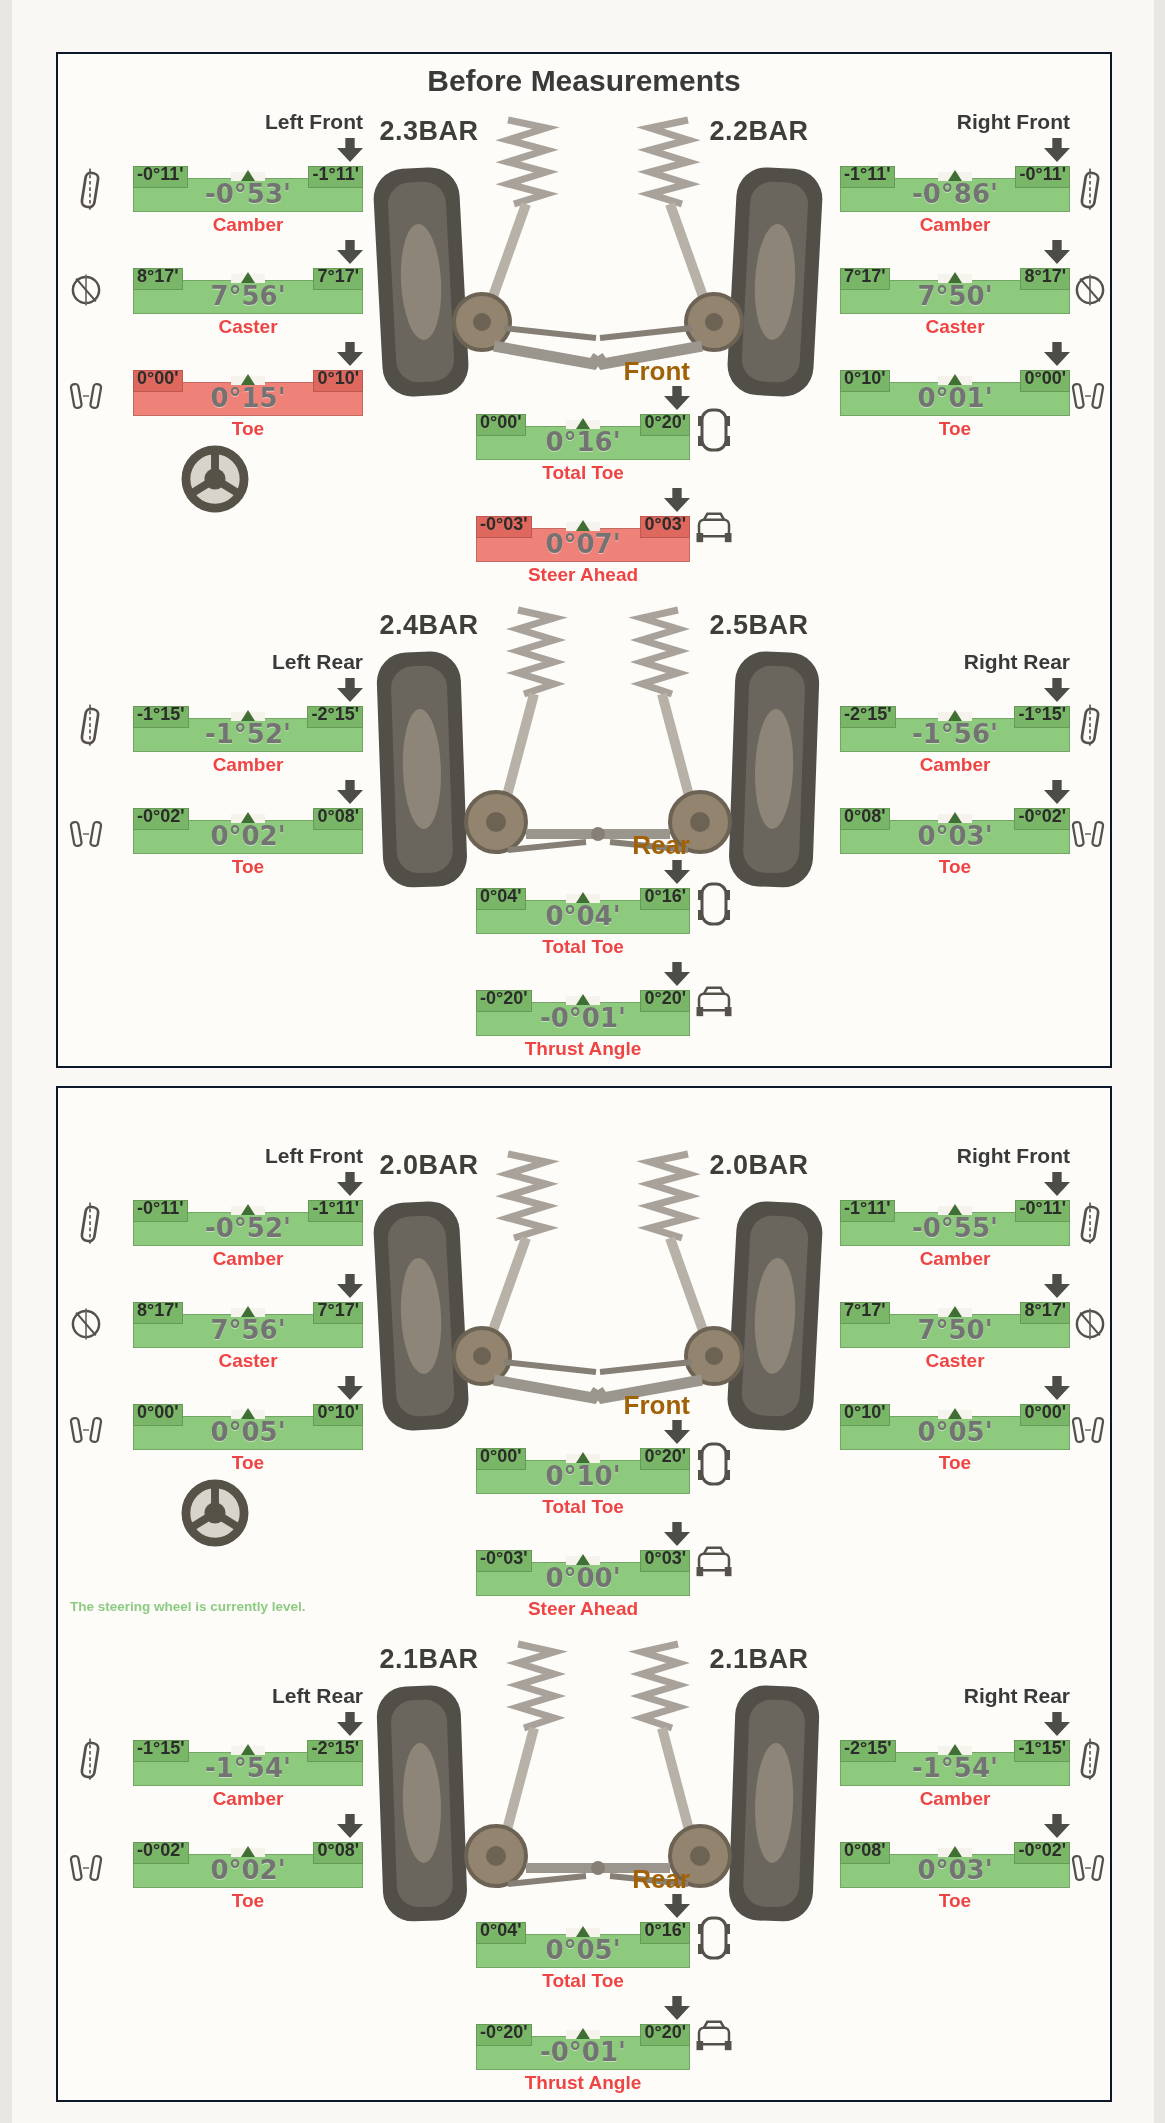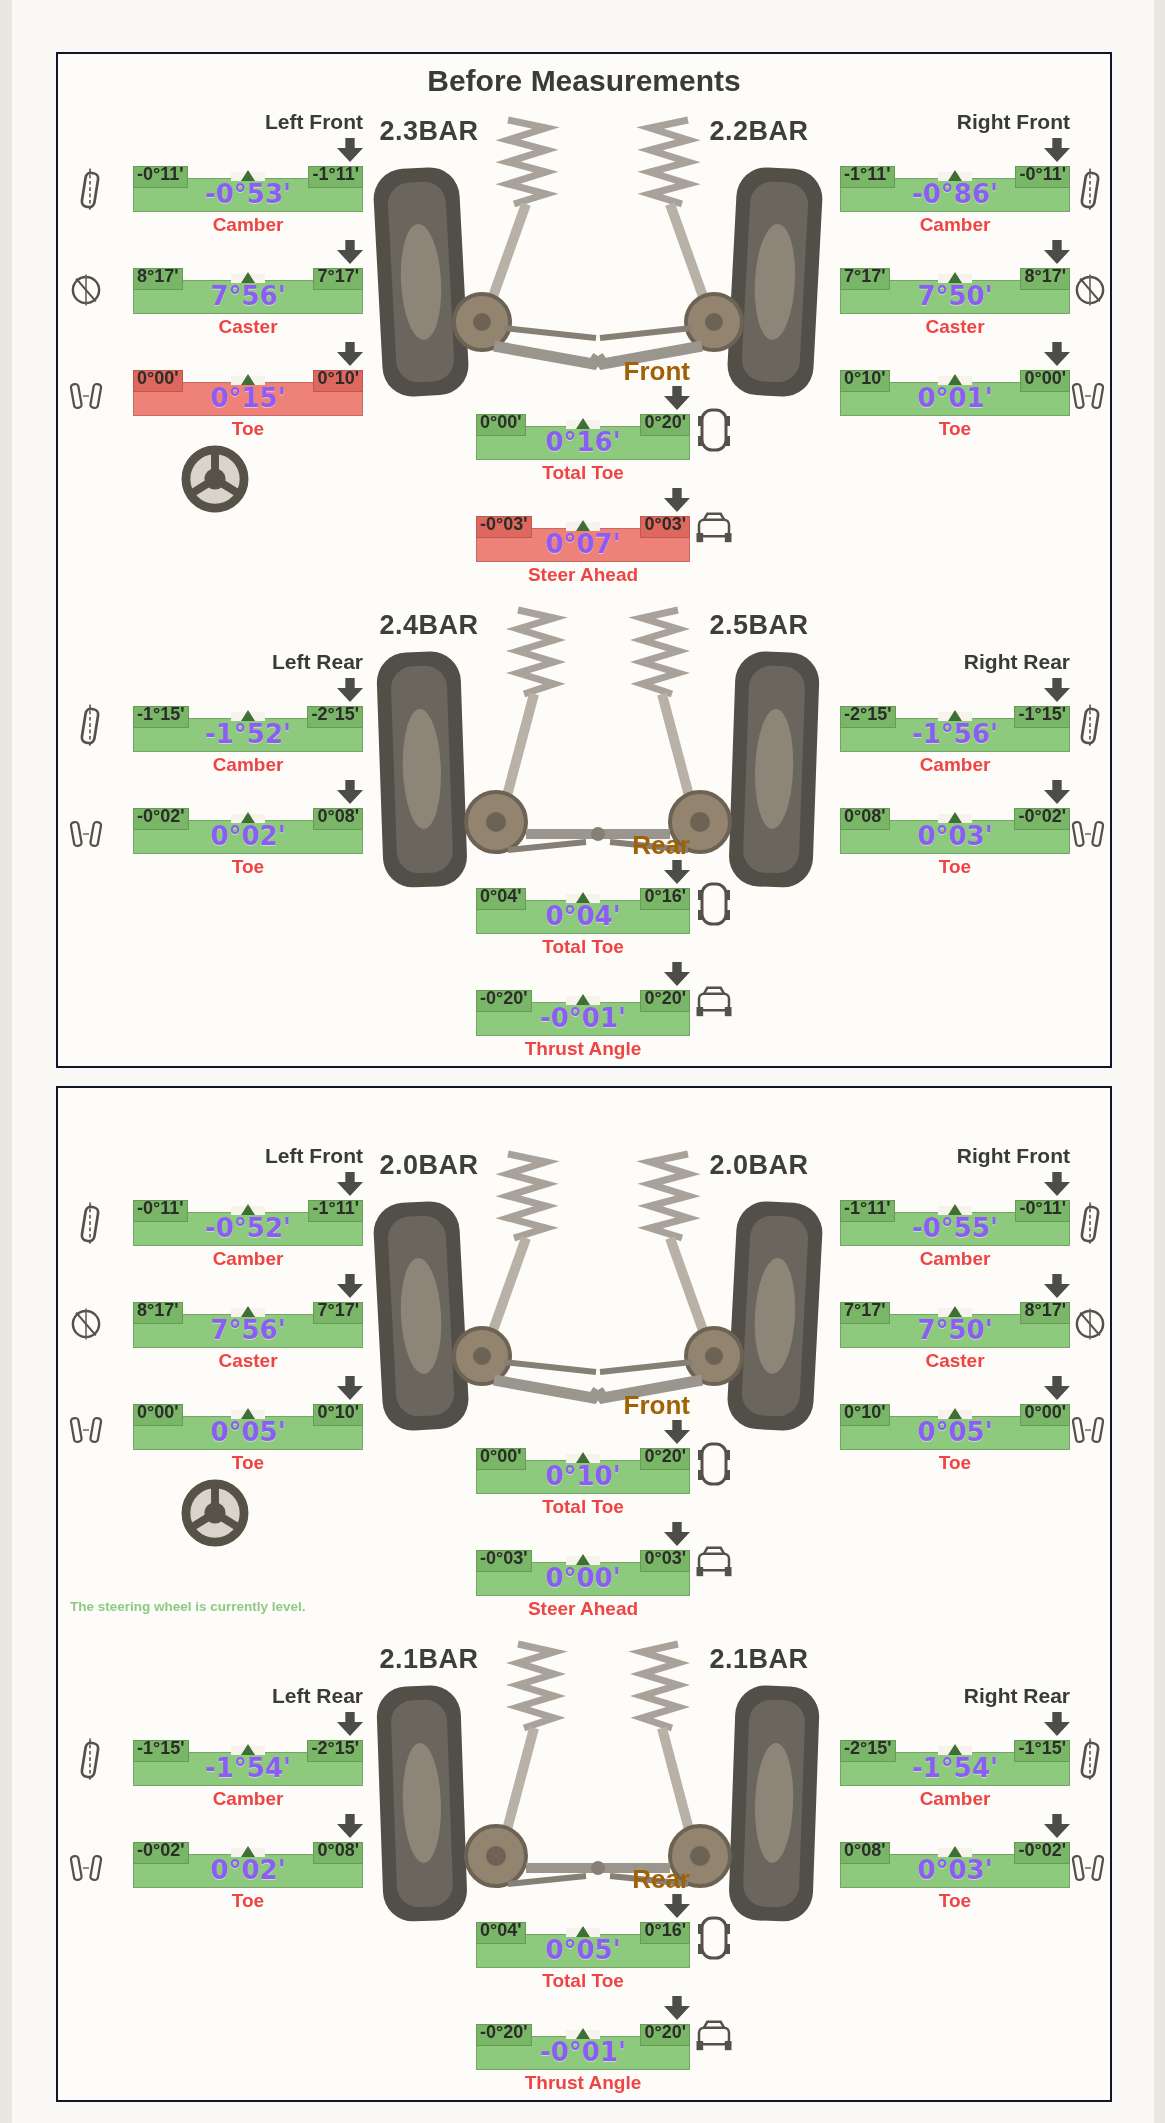--- a/index.html
+++ b/index.html
@@ -56,21 +56,21 @@
     position:absolute;z-index:2;top:6px;left:50%;transform:translateX(-50%);
     width:34px;height:9px;background:#f6f3ec;
   }
   .pointer{
     position:absolute;z-index:2;top:4px;left:50%;transform:translateX(-50%);
     width:0;height:0;border-left:7px solid transparent;border-right:7px solid transparent;
     border-bottom:11px solid #3f6f35;
   }
   .gval{
     position:absolute;z-index:3;left:0;right:0;top:13px;text-align:center;
-    font-size:26px;font-weight:bold;color:#8b5cf6;
+    font-size:26px;font-weight:bold;color:#737373;
     font-family:"DejaVu Sans", sans-serif;
     text-shadow:0 1px 0 rgba(255,255,255,.45);
   }
   .gname{font-size:19px;font-weight:bold;color:#ef4444;line-height:22px;}
   .sideicon{position:absolute;z-index:2;width:36px;height:48px;}
   .cicon{position:absolute;z-index:3;width:40px;height:48px;}
   .wheelicon{position:absolute;z-index:3;width:74px;height:74px;}
   .note{
     position:absolute;z-index:3;font-size:13.5px;font-weight:bold;line-height:1.3;width:292px;
   }

